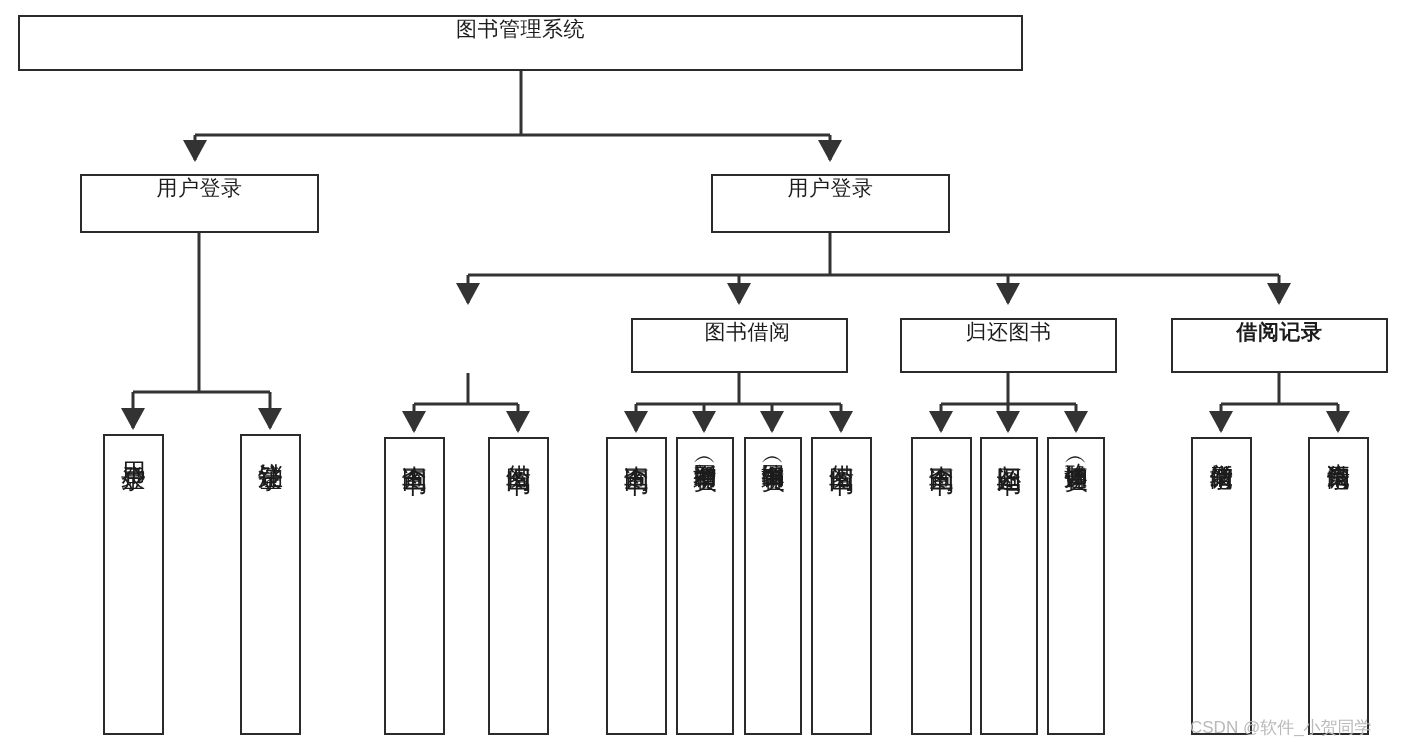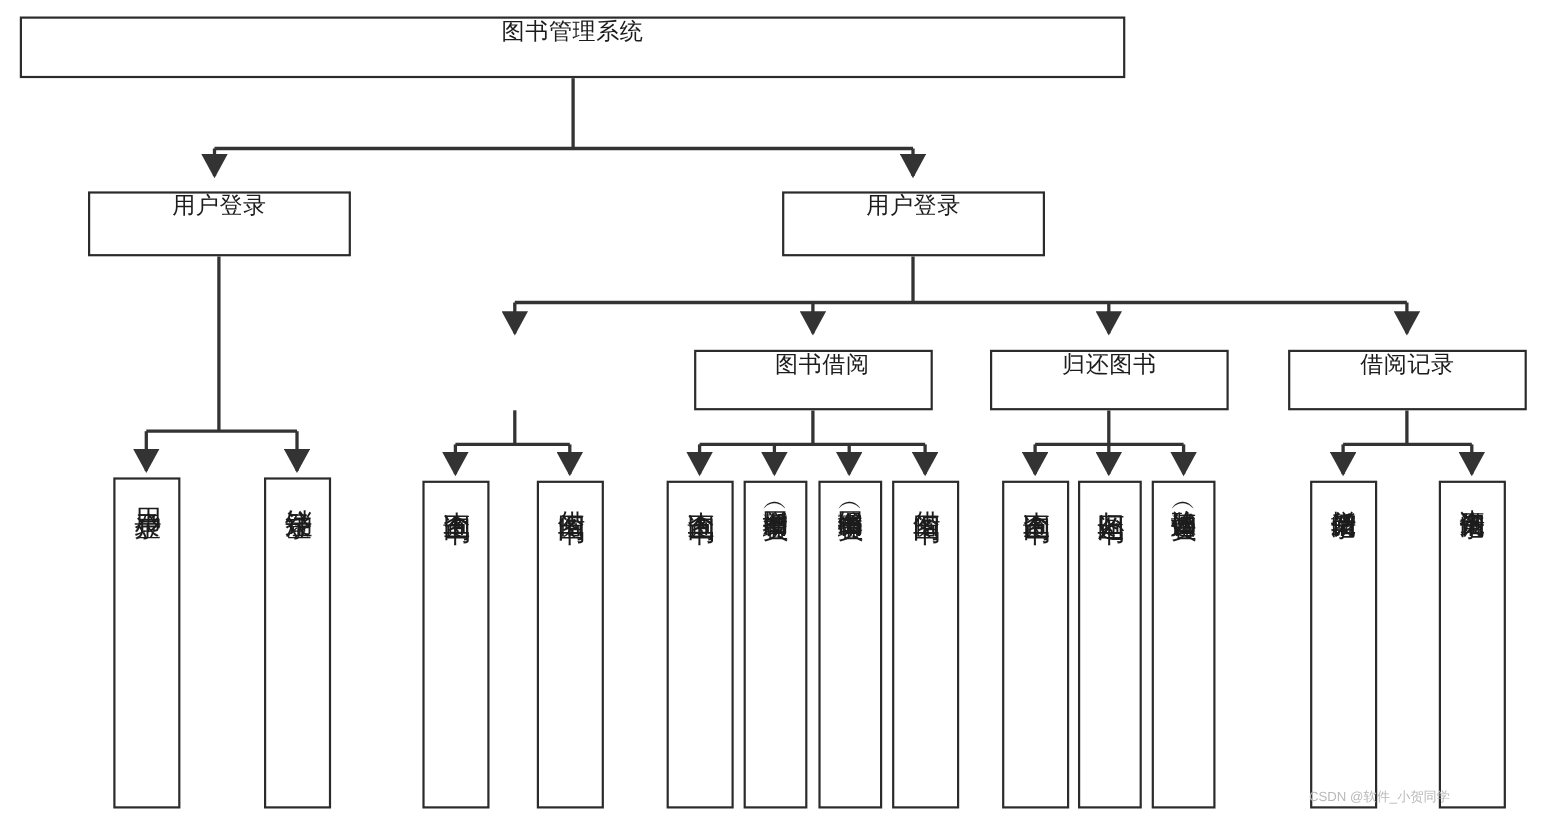--- a/index.html
+++ b/index.html
@@ -62,21 +62,21 @@
     white-space: nowrap;
   }
   .node.v.small .lbl {
     font-size: 23px;
     letter-spacing: 1px;
   }
   #watermark {
     position: absolute;
     left: 1190px;
     top: 716px;
-    font-size: 12px;
+    font-size: 17px;
     color: #b9b9b9;
     white-space: nowrap;
     z-index: 5;
     font-family: "Liberation Sans", "DejaVu Sans", sans-serif;
   }
 </style>
 </head>
 <body>
 
 <div id="canvas">
@@ -145,21 +145,21 @@
 
 
   <div class="node h" style="left:631px; top:318px; width:217px; height:55px;padding-left:16px;">
     <span class="lbl">图书借阅</span>
   </div>
 
   <div class="node h" style="left:900px; top:318px; width:217px; height:55px;">
     <span class="lbl">归还图书</span>
   </div>
 
-  <div class="node h" style="left:1171px; top:318px; width:217px; height:55px;">
+  <div class="node h" style="left:1171px; top:318px; width:217px; height:55px;font-weight:bold;">
     <span class="lbl">借阅记录</span>
   </div>
 
   <div class="node v" style="left:103px; top:434px; width:61px; height:301px;">
     <span class="lbl">用户登录</span>
   </div>
 
   <div class="node v" style="left:240px; top:434px; width:61px; height:301px;">
     <span class="lbl">注销登录</span>
   </div>

